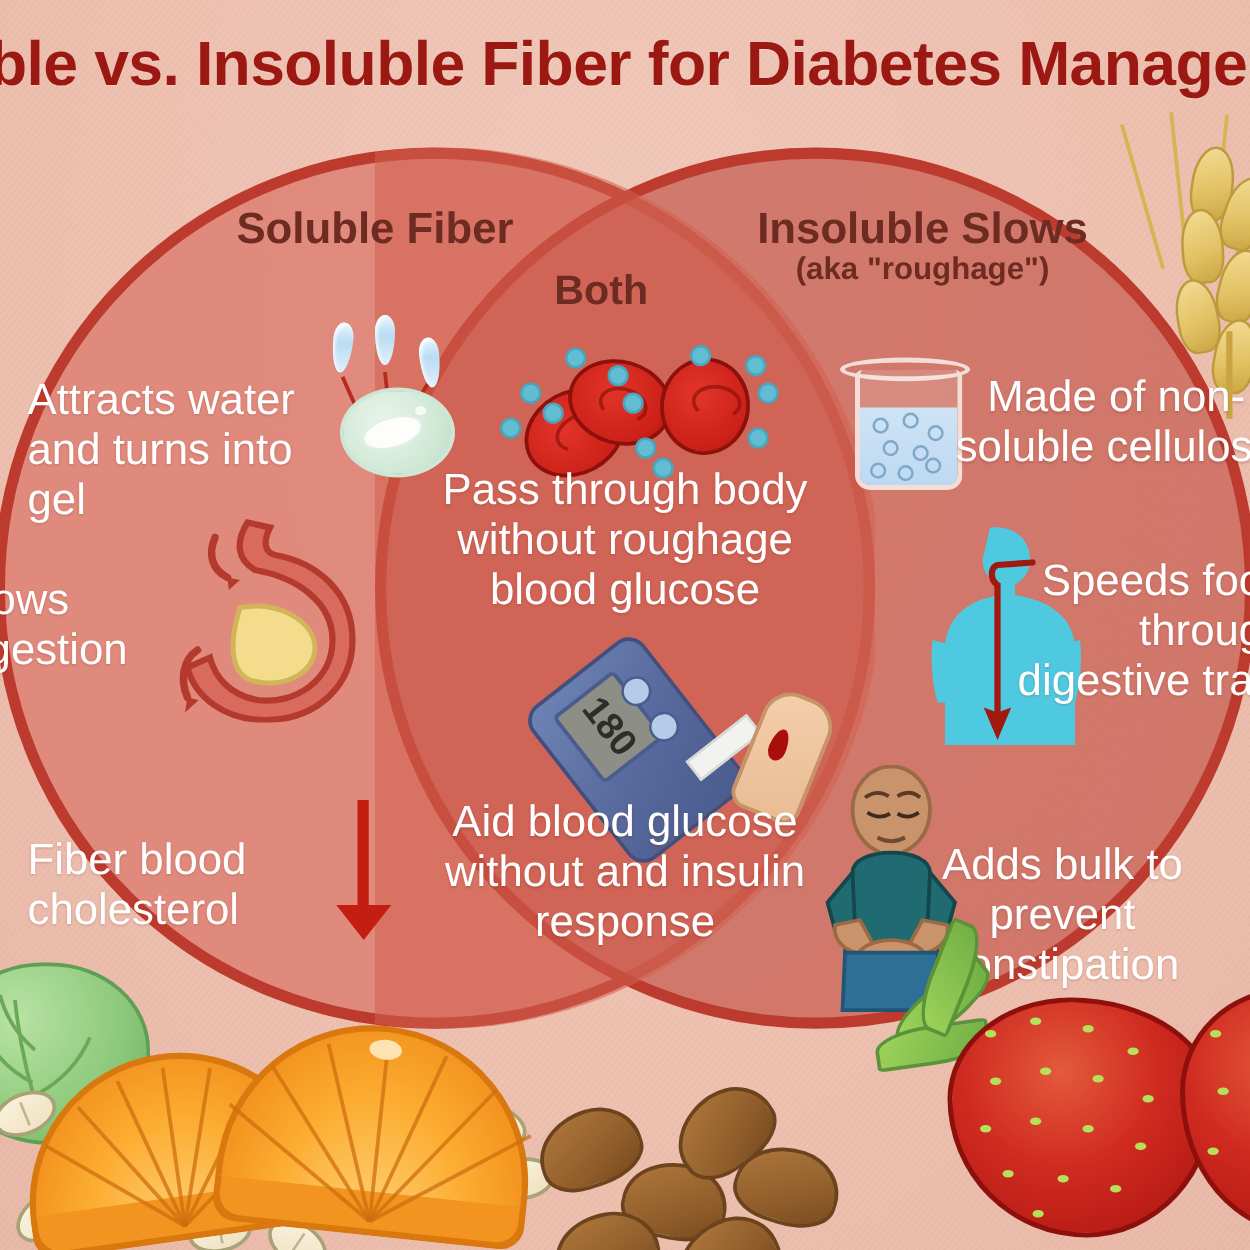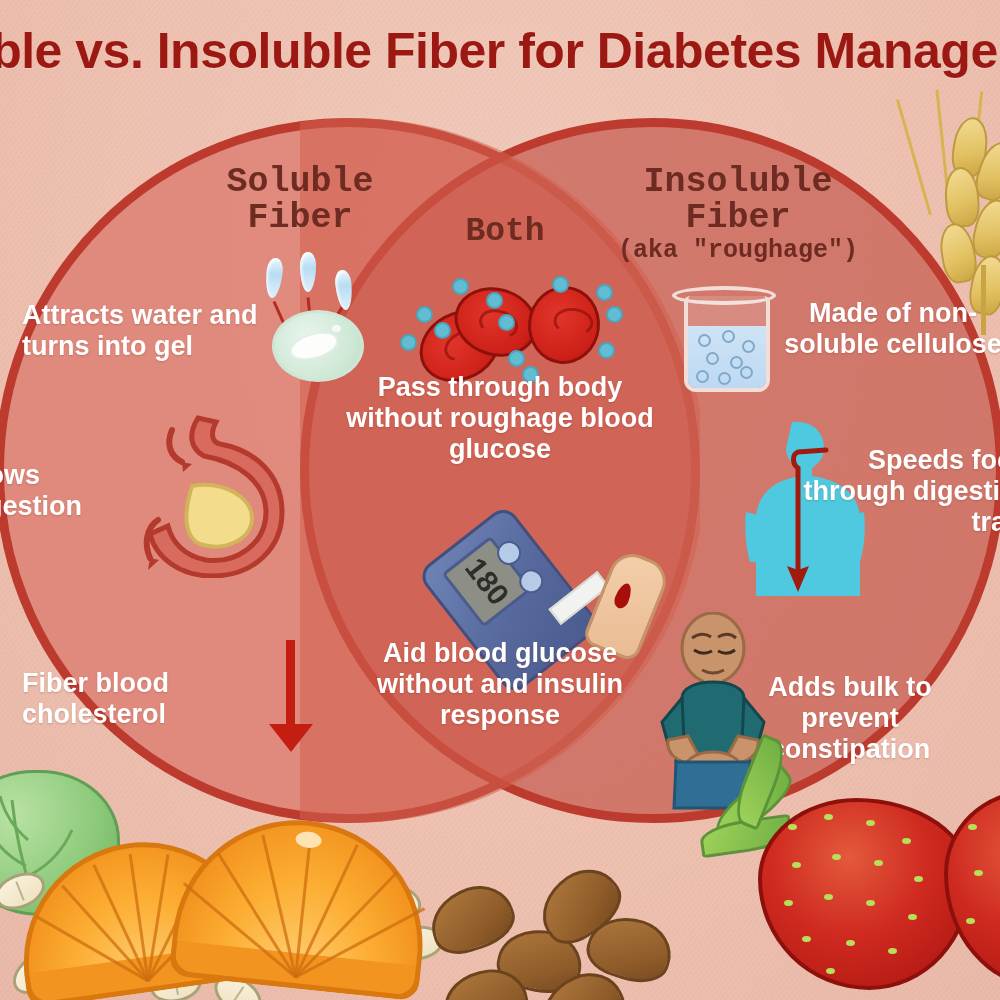--- a/index.html
+++ b/index.html
@@ -34,29 +34,29 @@
   .c-right{left:300px;top:118px;width:705px;height:705px;
     background:rgba(198,92,80,.72);}
   .lens{position:absolute;left:300px;top:118px;width:400px;height:705px;
     overflow:hidden;pointer-events:none;}
   .lens i{position:absolute;display:block;border-radius:50%;
      left:-300px;top:0;width:705px;height:705px;
      background:rgba(210,96,80,.55);}
 
   
   .vhead{position:absolute;color:#6d2b21;font-weight:bold;text-align:center;
-    font-family:Liberation Mono, monospace;line-height:1.02;}
+    font-family:Liberation Sans, sans-serif;line-height:1.02;}
   .h-sol{left:175px;top:165px;width:250px;font-size:35px;}
-  .h-both{left:425px;top:215px;width:160px;font-size:33px;}
+  .h-both{left:401px;top:215px;width:160px;font-size:33px;}
   .h-insol{left:588px;top:165px;width:300px;font-size:35px;}
   .h-sub{display:block;font-size:25px;margin-top:2px;}
 
   
-  .cap{position:absolute;color:#ffffff;font-weight:bold;line-height:1.14;
-    font-size:27px;font-family:"Liberation Sans",sans-serif;
+  .cap{position:absolute;color:#ffffff;font-weight:normal;line-height:1.14;
+    font-size:35px;font-family:"Liberation Sans",sans-serif;
     text-shadow:0 1px 2px rgba(120,40,30,.25);}
   .cap.ctr{text-align:center;}
   .cap.rt{text-align:right;}
 
   .t-attract {left:22px;  top:300px; width:240px;}
   .t-slows   {left:-38px; top:460px; width:190px; text-align:left;}
   .t-chol    {left:22px;  top:668px; width:250px;}
   .t-pass    {left:340px; top:372px; width:320px;}
   .t-aid     {left:355px; top:638px; width:290px;}
   .t-made    {left:762px; top:298px; width:262px;}
@@ -200,21 +200,21 @@
 
   <div class="vhead h-sol">
     <span>Soluble Fiber</span>
   </div>
 
   <div class="vhead h-both">
     <span>Both</span>
   </div>
 
   <div class="vhead h-insol">
-    <span>Insoluble Fiber</span>
+    <span>Insoluble Slows</span>
     <span class="h-sub">(aka "roughage")</span>
   </div>
 
   <div class="ill" style="left:258px;top:252px;width:120px;height:120px;">
     <div class="drop" style="left:8px;top:6px;transform:rotate(186deg);"></div>
     <div class="drop" style="left:42px;top:0px;transform:rotate(180deg);"></div>
     <div class="drop" style="left:78px;top:18px;transform:rotate(174deg);"></div>
     <div class="arr" style="left:16px;top:48px;width:34px;transform:rotate(66deg);"></div>
     <div class="arr" style="left:50px;top:44px;width:36px;transform:rotate(84deg);"></div>
     <div class="arr" style="left:84px;top:54px;width:36px;transform:rotate(122deg);"></div>

